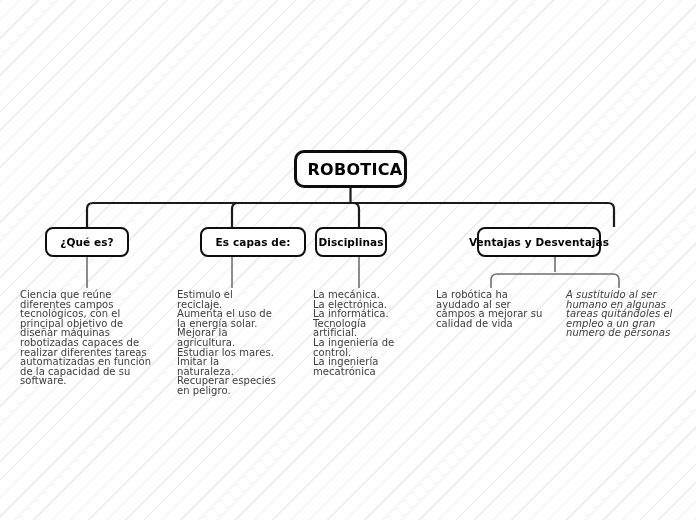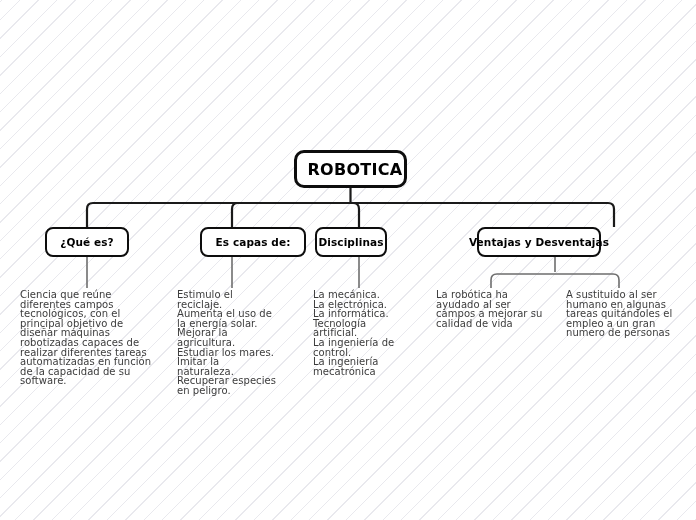--- a/index.html
+++ b/index.html
@@ -126,15 +126,15 @@
 
   <div class="leaf-text" style="left:177px; top:290px; width:100px;">Estimulo el reciclaje.
 Aumenta el uso de la energía solar.
 Mejorar la agricultura.
 Estudiar los mares.
 Imitar la naturaleza.
 Recuperar especies en peligro.</div>
 
   <div class="leaf-text" style="left:436px; top:290px; width:110px;">La robótica ha ayudado al ser campos a mejorar su calidad de vida</div>
 
-  <div class="leaf-text" style="left:566px; top:290px; width:115px;">A sustituido al ser humano en algunas tareas quitándoles el empleo a un gran numero de personas</div>
+  <div class="leaf-text" style="left:566px; top:290px; width:115px;font-style:italic;">A sustituido al ser humano en algunas tareas quitándoles el empleo a un gran numero de personas</div>
 
 </div>
 
 </body></html>

